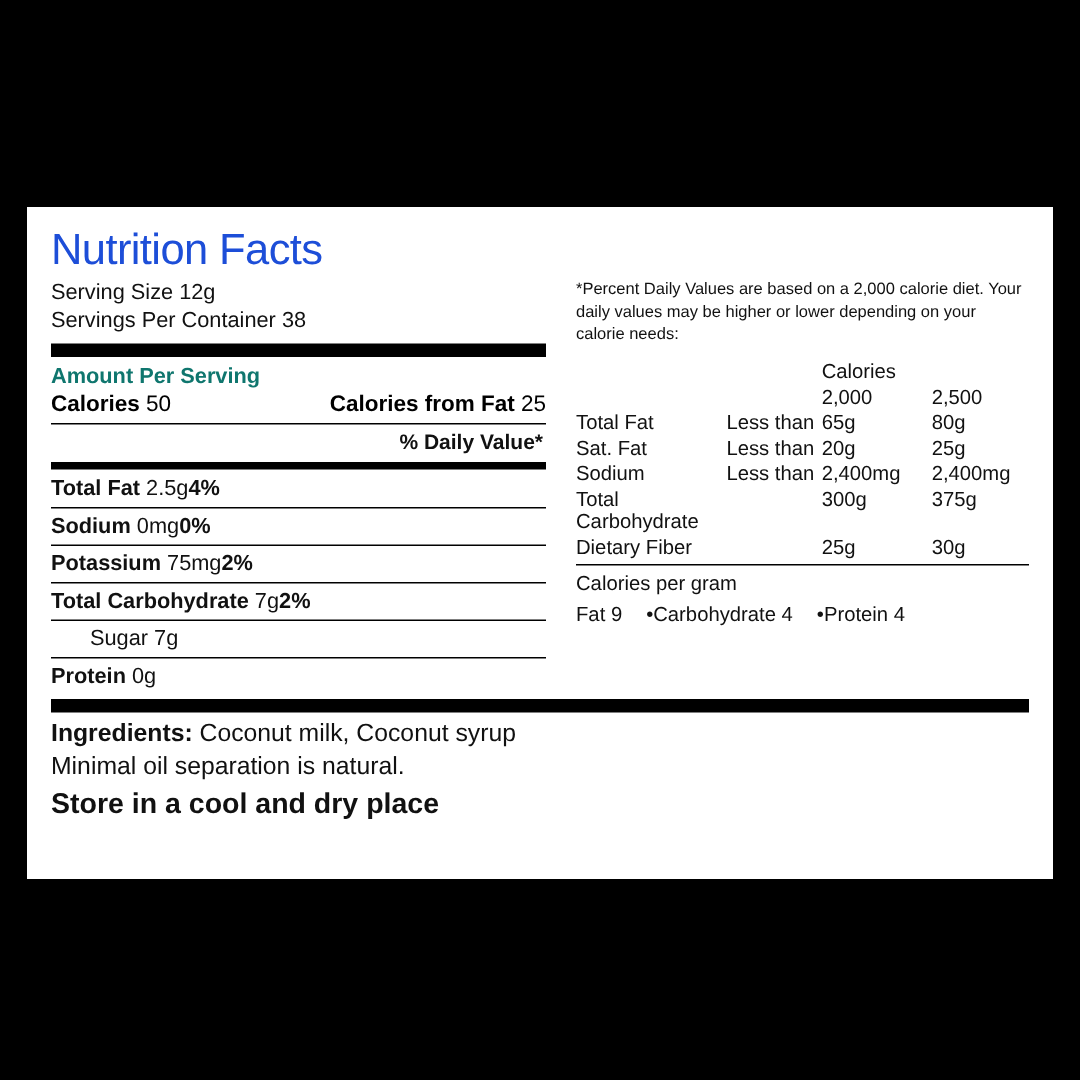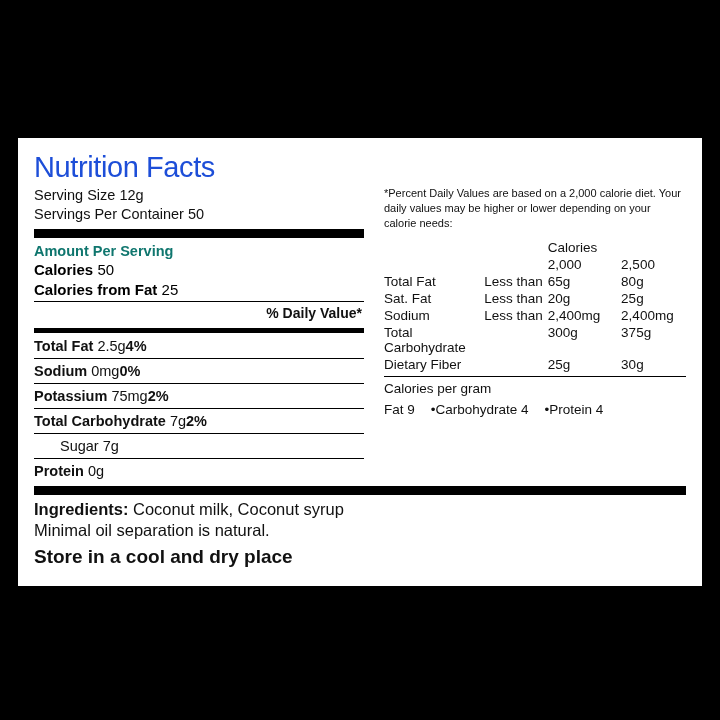--- a/index.html
+++ b/index.html
@@ -80,21 +80,20 @@
     font-weight: bold;
     color: #0f766e;
     line-height: 1.3;
   }
   .cal-row {
     display: flex;
     justify-content: space-between;
     align-items: baseline;
     font-size: 15px;
     line-height: 1.3;
-    flex-direction: column;
   }
   .cal-row .lbl {
     font-weight: bold;
   }
   .cal-row .lbl .val {
     font-weight: normal;
   }
   .cal-row .rgt {
     font-weight: bold;
   }
@@ -199,21 +198,21 @@
 <body>
 
 <div class="panel">
   <div class="label-card">
 
     <div class="cols">
 
       <div class="col-left">
         <div class="nf-title">Nutrition Facts</div>
         <div class="serving-line">Serving Size 12g</div>
-        <div class="serving-line">Servings Per Container 50</div>
+        <div class="serving-line">Servings Per Container 38</div>
 
         <div class="rule-thick"></div>
 
         <div class="amount-per">Amount Per Serving</div>
 
         <div class="cal-row">
           <div class="lbl">
             <span>Calories</span>
             <span class="val">50</span>
           </div>

